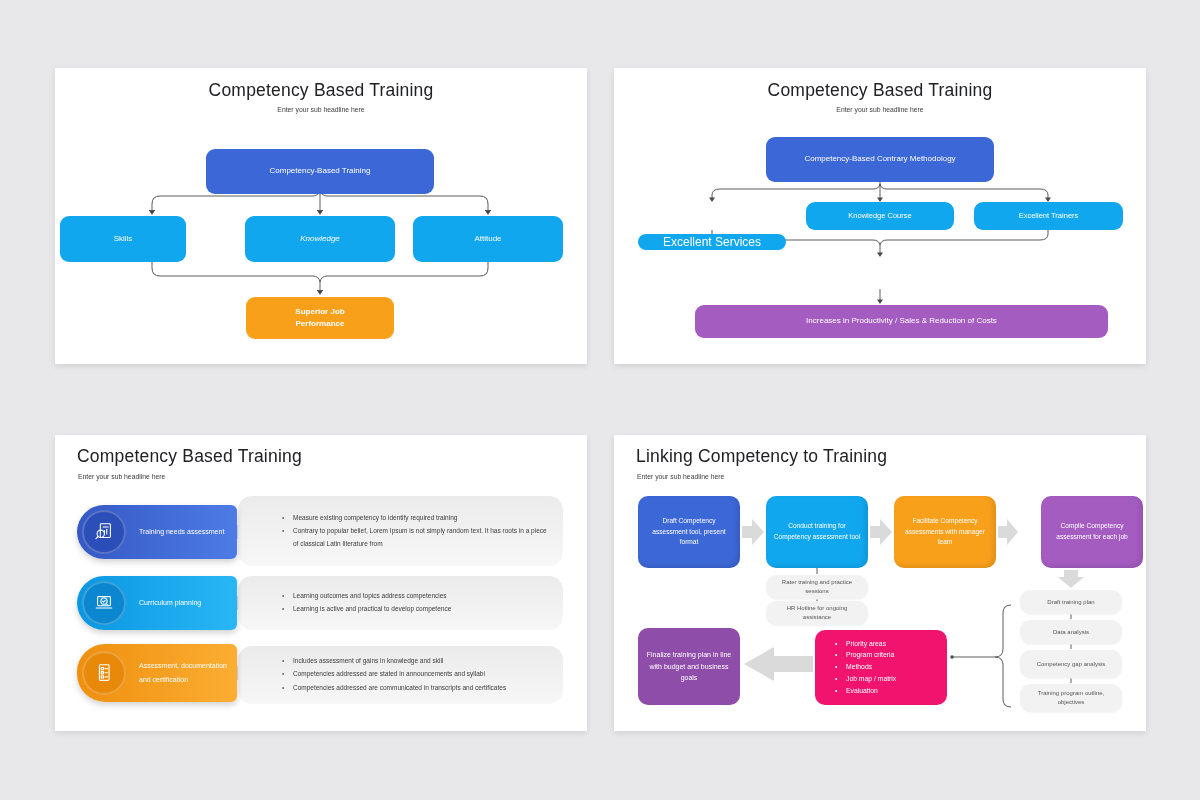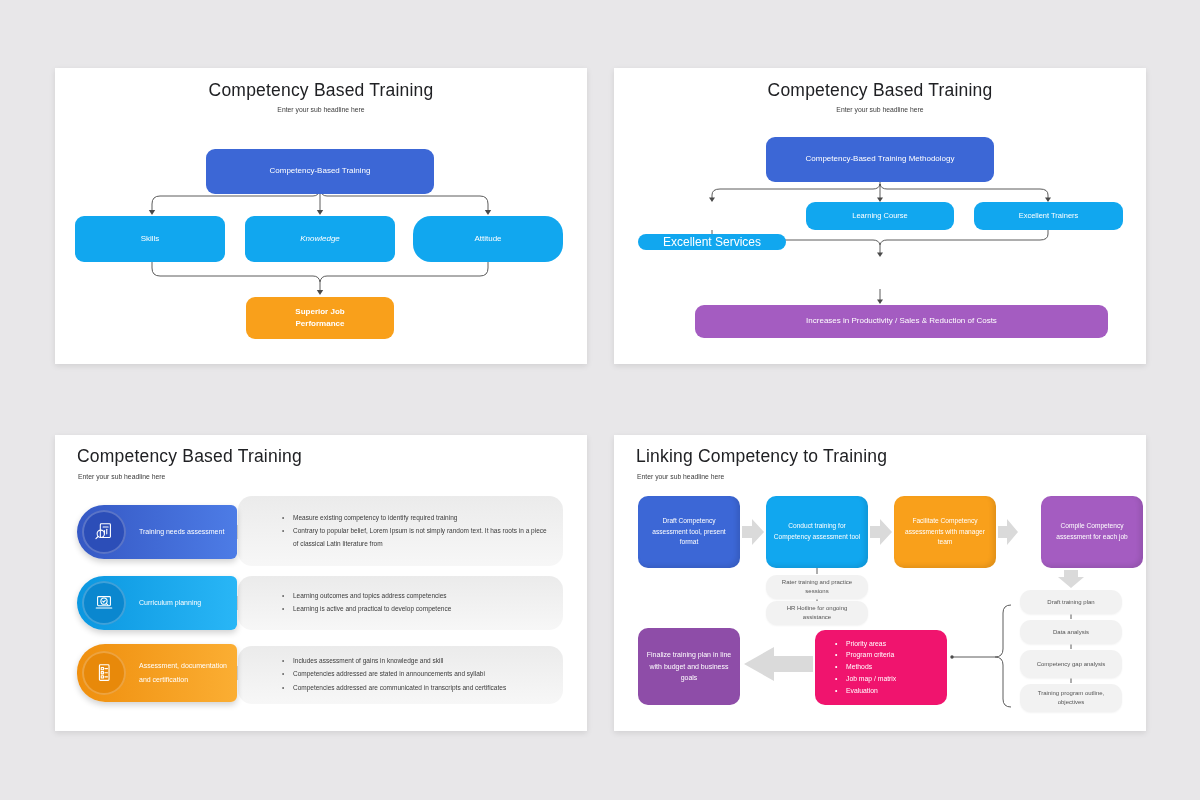--- a/index.html
+++ b/index.html
@@ -98,27 +98,27 @@
     <path class="a" d="M433 147 l -3.2 -5 h 6.4 z"></path>
     <path class="l" d="M97 194 V200 Q97 208 105 208 L258 208 Q264 208 265 214"></path>
     <path class="l" d="M433 194 V200 Q433 208 425 208 L272 208 Q266 208 265 214"></path>
     <path class="l" d="M265 214 V223"></path>
     <path class="a" d="M265 227 l -3.2 -5 h 6.4 z"></path>
   </svg>
 
   <div class="fbox blue" style="left:151px; top:81px; width:228px; height:45px;">
     <span style="width:120px;">Competency-Based Training</span>
   </div>
-  <div class="fbox cyan" style="left:20px; top:148px; width:150px; height:46px;">
+  <div class="fbox cyan" style="left:5px; top:148px; width:126px; height:46px;">
     <span>Skills</span>
   </div>
   <div class="fbox cyan" style="left:190px; top:148px; width:150px; height:46px;font-style:italic;">
     <span>Knowledge</span>
   </div>
-  <div class="fbox cyan" style="left:358px; top:148px; width:150px; height:46px;border-radius:18px;">
+  <div class="fbox cyan" style="left:358px; top:148px; width:150px; height:46px;">
     <span>Attitude</span>
   </div>
   <div class="fbox orange" style="left:191px; top:229px; width:148px; height:42px; font-weight:bold;">
     <span style="width:90px;">Superior Job Performance</span>
   </div>
 </div>
 
 <div class="slide" id="slide2">
   <div class="title-c">Competency Based Training</div>
   <div class="sub-c">Enter your sub headline here</div>
@@ -133,27 +133,27 @@
     <path class="a" d="M434 134 l -3 -4.6 h 6 z"></path>
     <path class="l" d="M98 162 V166 Q98 172 106 172 L259 172 Q265 172 266 177"></path>
     <path class="l" d="M434 162 V166 Q434 172 426 172 L273 172 Q267 172 266 177"></path>
     <path class="l" d="M266 177 V185"></path>
     <path class="a" d="M266 189 l -3 -4.6 h 6 z"></path>
     <path class="l" d="M266 221 V232"></path>
     <path class="a" d="M266 236 l -3 -4.6 h 6 z"></path>
   </svg>
 
   <div class="fbox blue" style="left:152px; top:69px; width:228px; height:45px;">
-    <span style="width:170px;">Competency-Based Training Methodology</span>
+    <span style="width:170px;">Competency-Based Contrary Methodology</span>
   </div>
   <div class="fbox cyan" style="left:24px; top:134px; width:148px; height:16px; font-size:12px;margin-top:32px;">
     <span>Excellent Services</span>
   </div>
   <div class="fbox cyan" style="left:192px; top:134px; width:148px; height:28px; font-size:7.5px;">
-    <span>Learning Course</span>
+    <span>Knowledge Course</span>
   </div>
   <div class="fbox cyan" style="left:360px; top:134px; width:149px; height:28px; font-size:7.5px;">
     <span>Excellent Trainers</span>
   </div>
   <div class="fbox purple" style="left:60px; top:237px; width:413px; height:33px;">
     <span>Increases in Productivity / Sales &amp; Reduction of Costs</span>
   </div>
 </div>
 
 <div class="slide" id="slide3">

